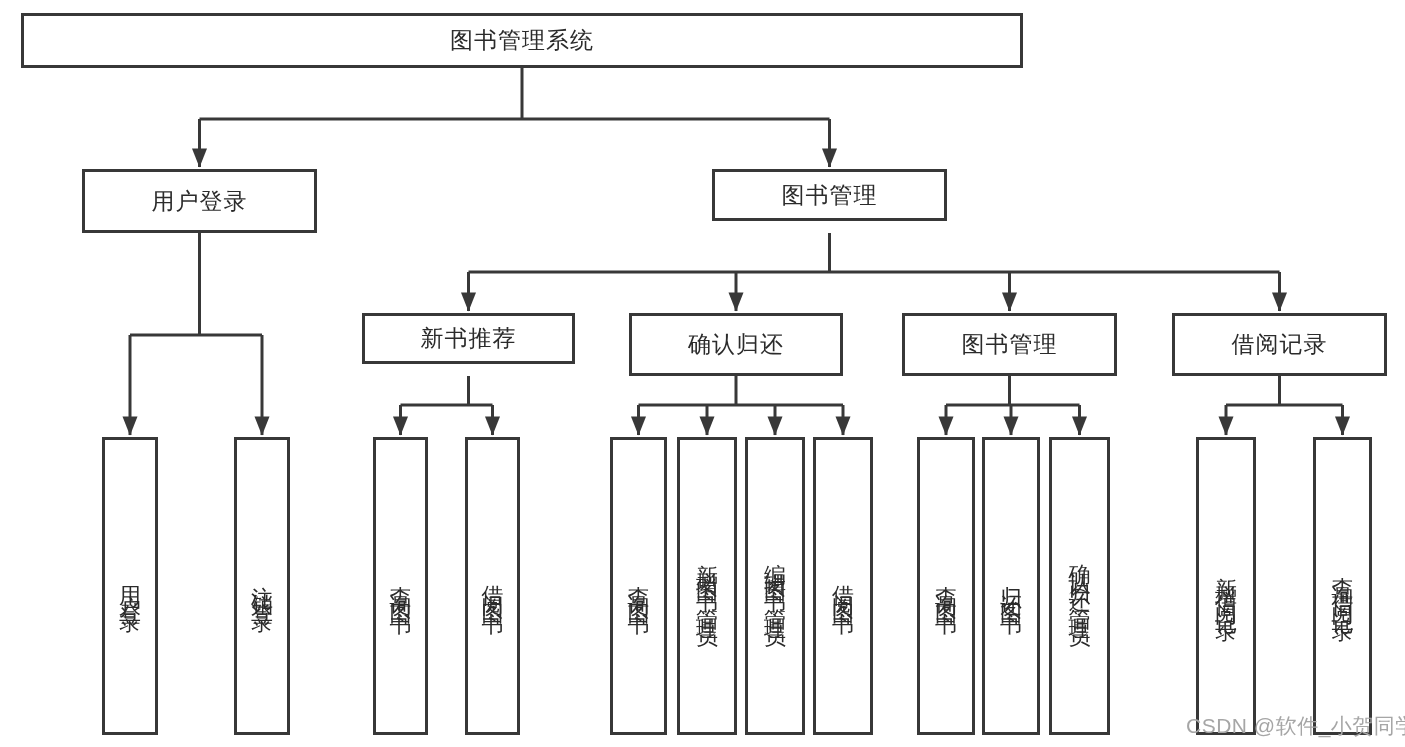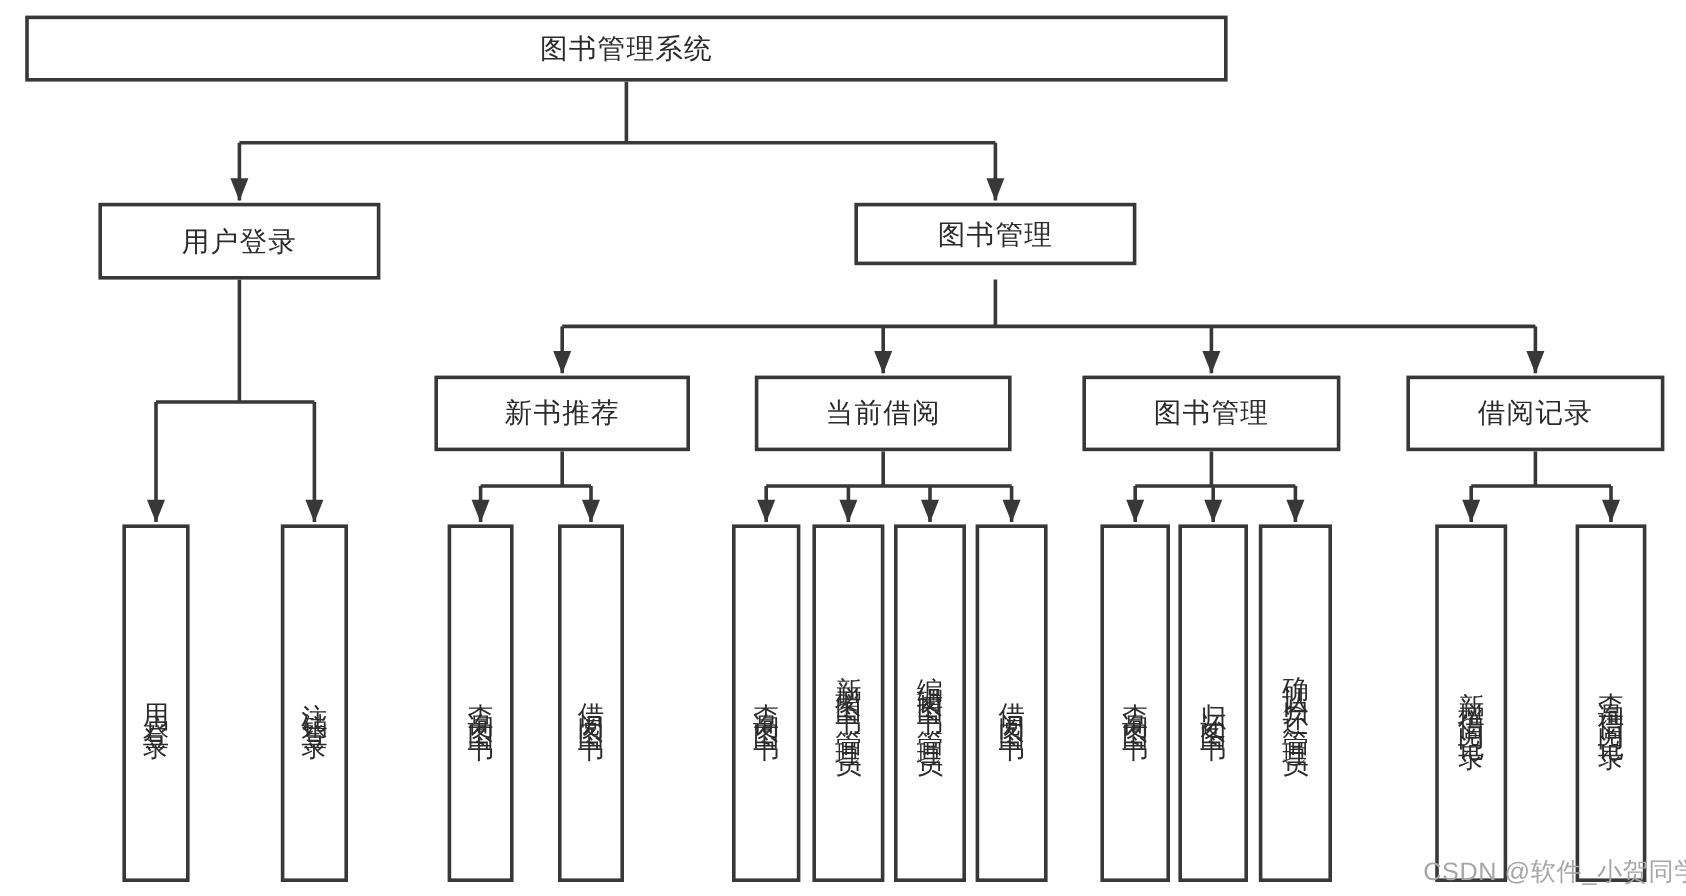--- a/index.html
+++ b/index.html
@@ -87,22 +87,22 @@
       <line x1="1226" y1="405" x2="1226" y2="435" marker-end="url(#arr)"></line>
       <line x1="1342.5" y1="405" x2="1342.5" y2="435" marker-end="url(#arr)"></line>
     </g>
   </svg>
 
   <div class="node hnode" style="left:21px;top:13px;width:1002px;height:55px">图书管理系统</div>
 
   <div class="node hnode" style="left:82px;top:169px;width:235px;height:64px">用户登录</div>
   <div class="node hnode" style="left:712px;top:169px;width:235px;height:52px">图书管理</div>
 
-  <div class="node hnode" style="left:362px;top:313px;width:213px;height:63px">新书推荐</div>
-  <div class="node hnode" style="left:629px;top:313px;width:214px;height:63px">当前借阅</div>
+  <div class="node hnode" style="left:362px;top:313px;width:213px;height:51px">新书推荐</div>
+  <div class="node hnode" style="left:629px;top:313px;width:214px;height:63px">确认归还</div>
   <div class="node hnode" style="left:902px;top:313px;width:215px;height:63px">图书管理</div>
   <div class="node hnode" style="left:1172px;top:313px;width:215px;height:63px">借阅记录</div>
 
   <div class="node vnode" style="left:102px;top:437px;width:56px;height:298px">
     <span class="vtext">用户登录</span>
   </div>
   <div class="node vnode" style="left:234px;top:437px;width:56px;height:298px">
     <span class="vtext">注销登录</span>
   </div>
 

